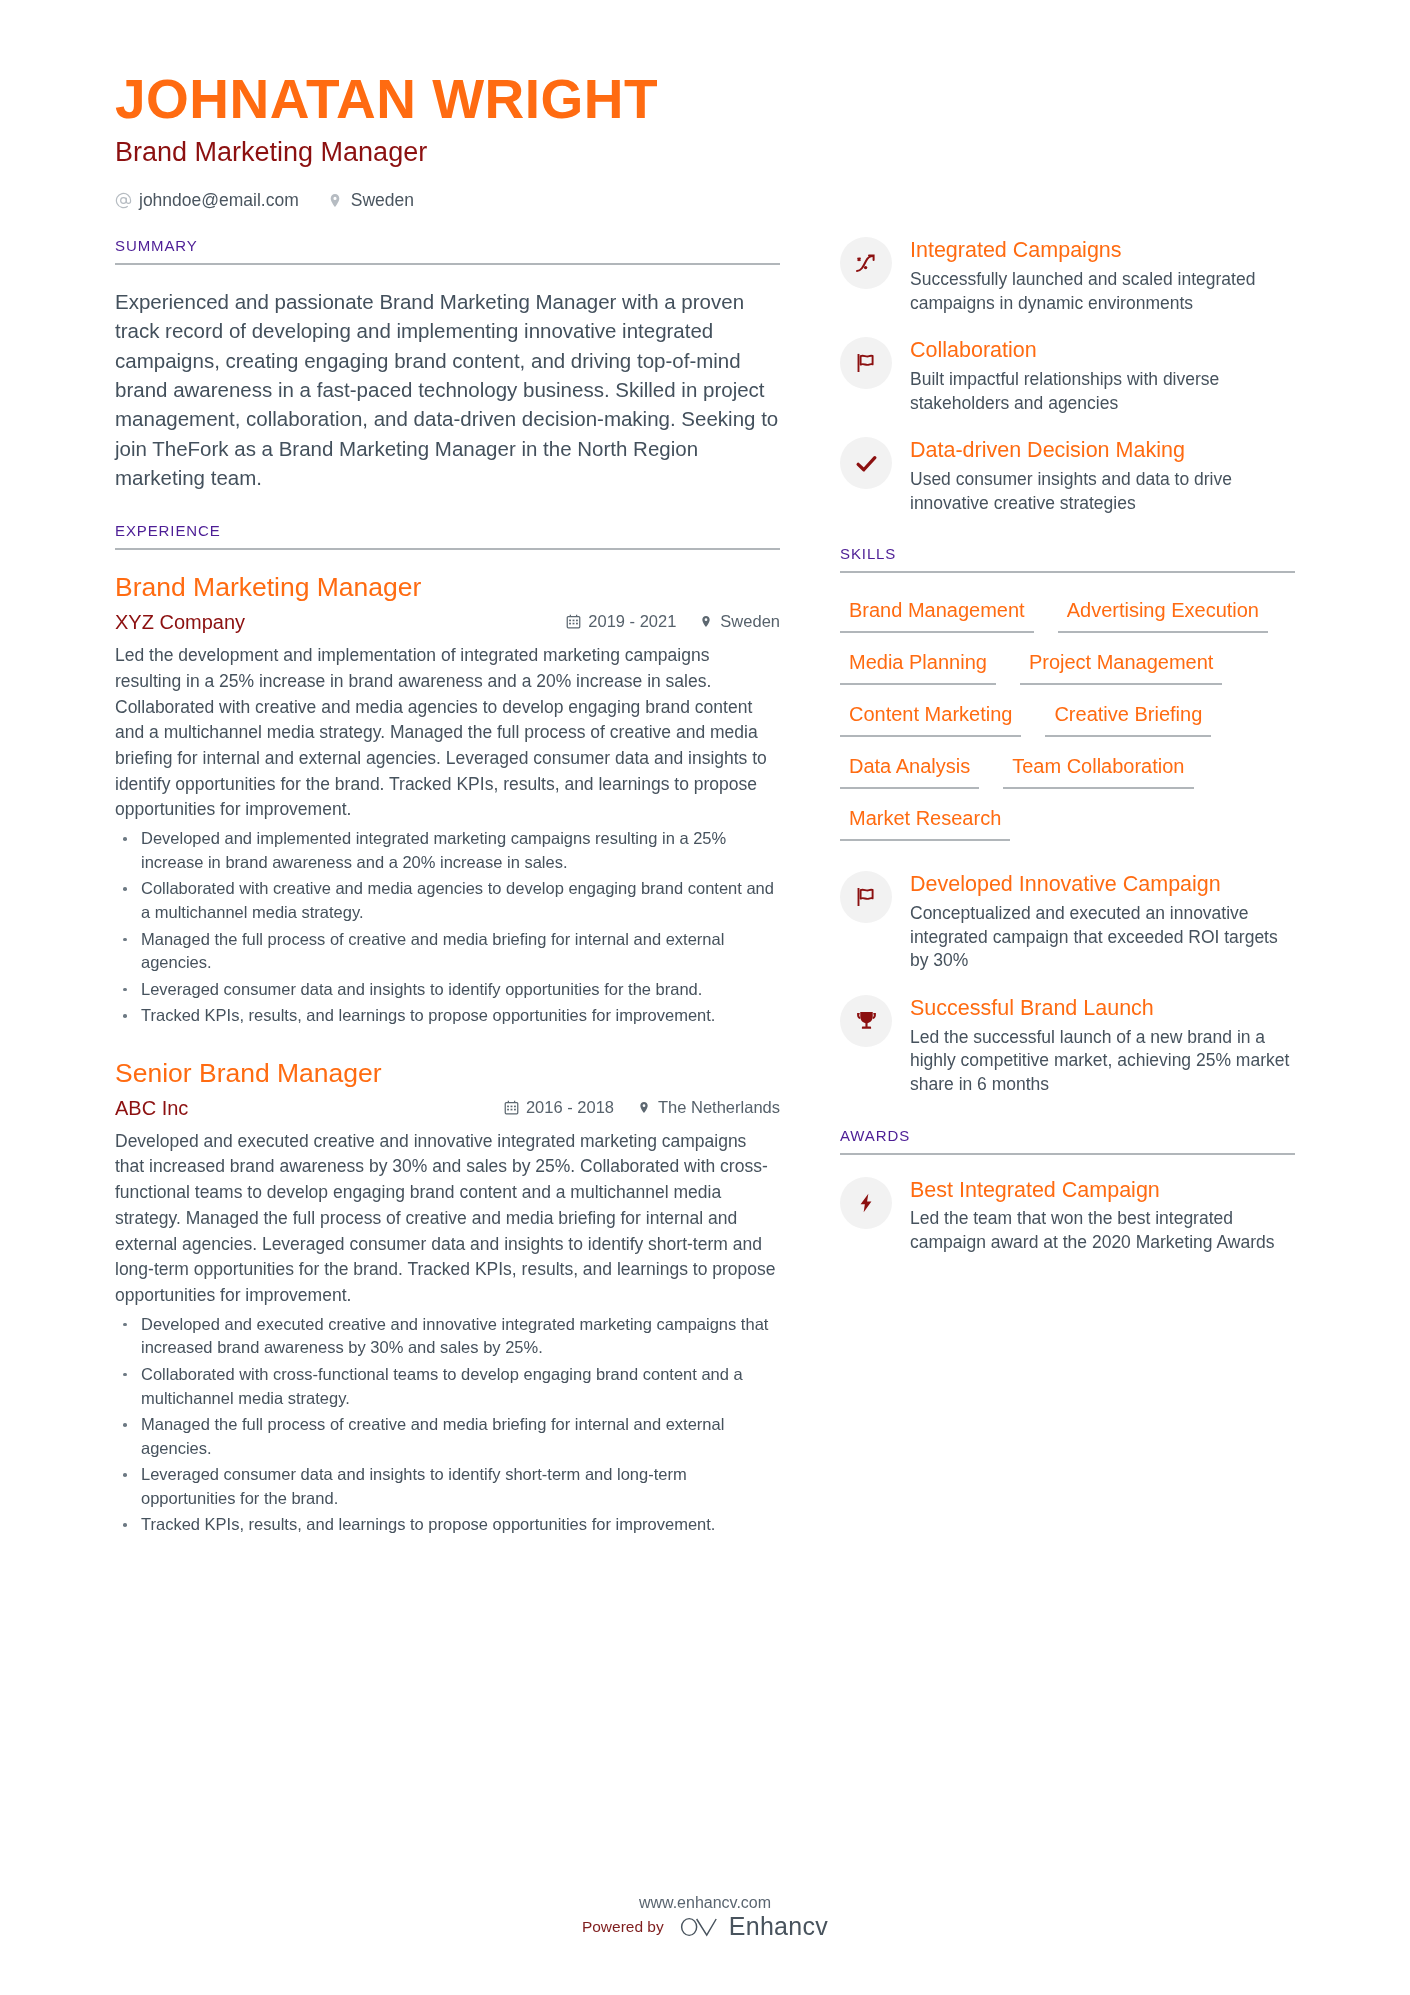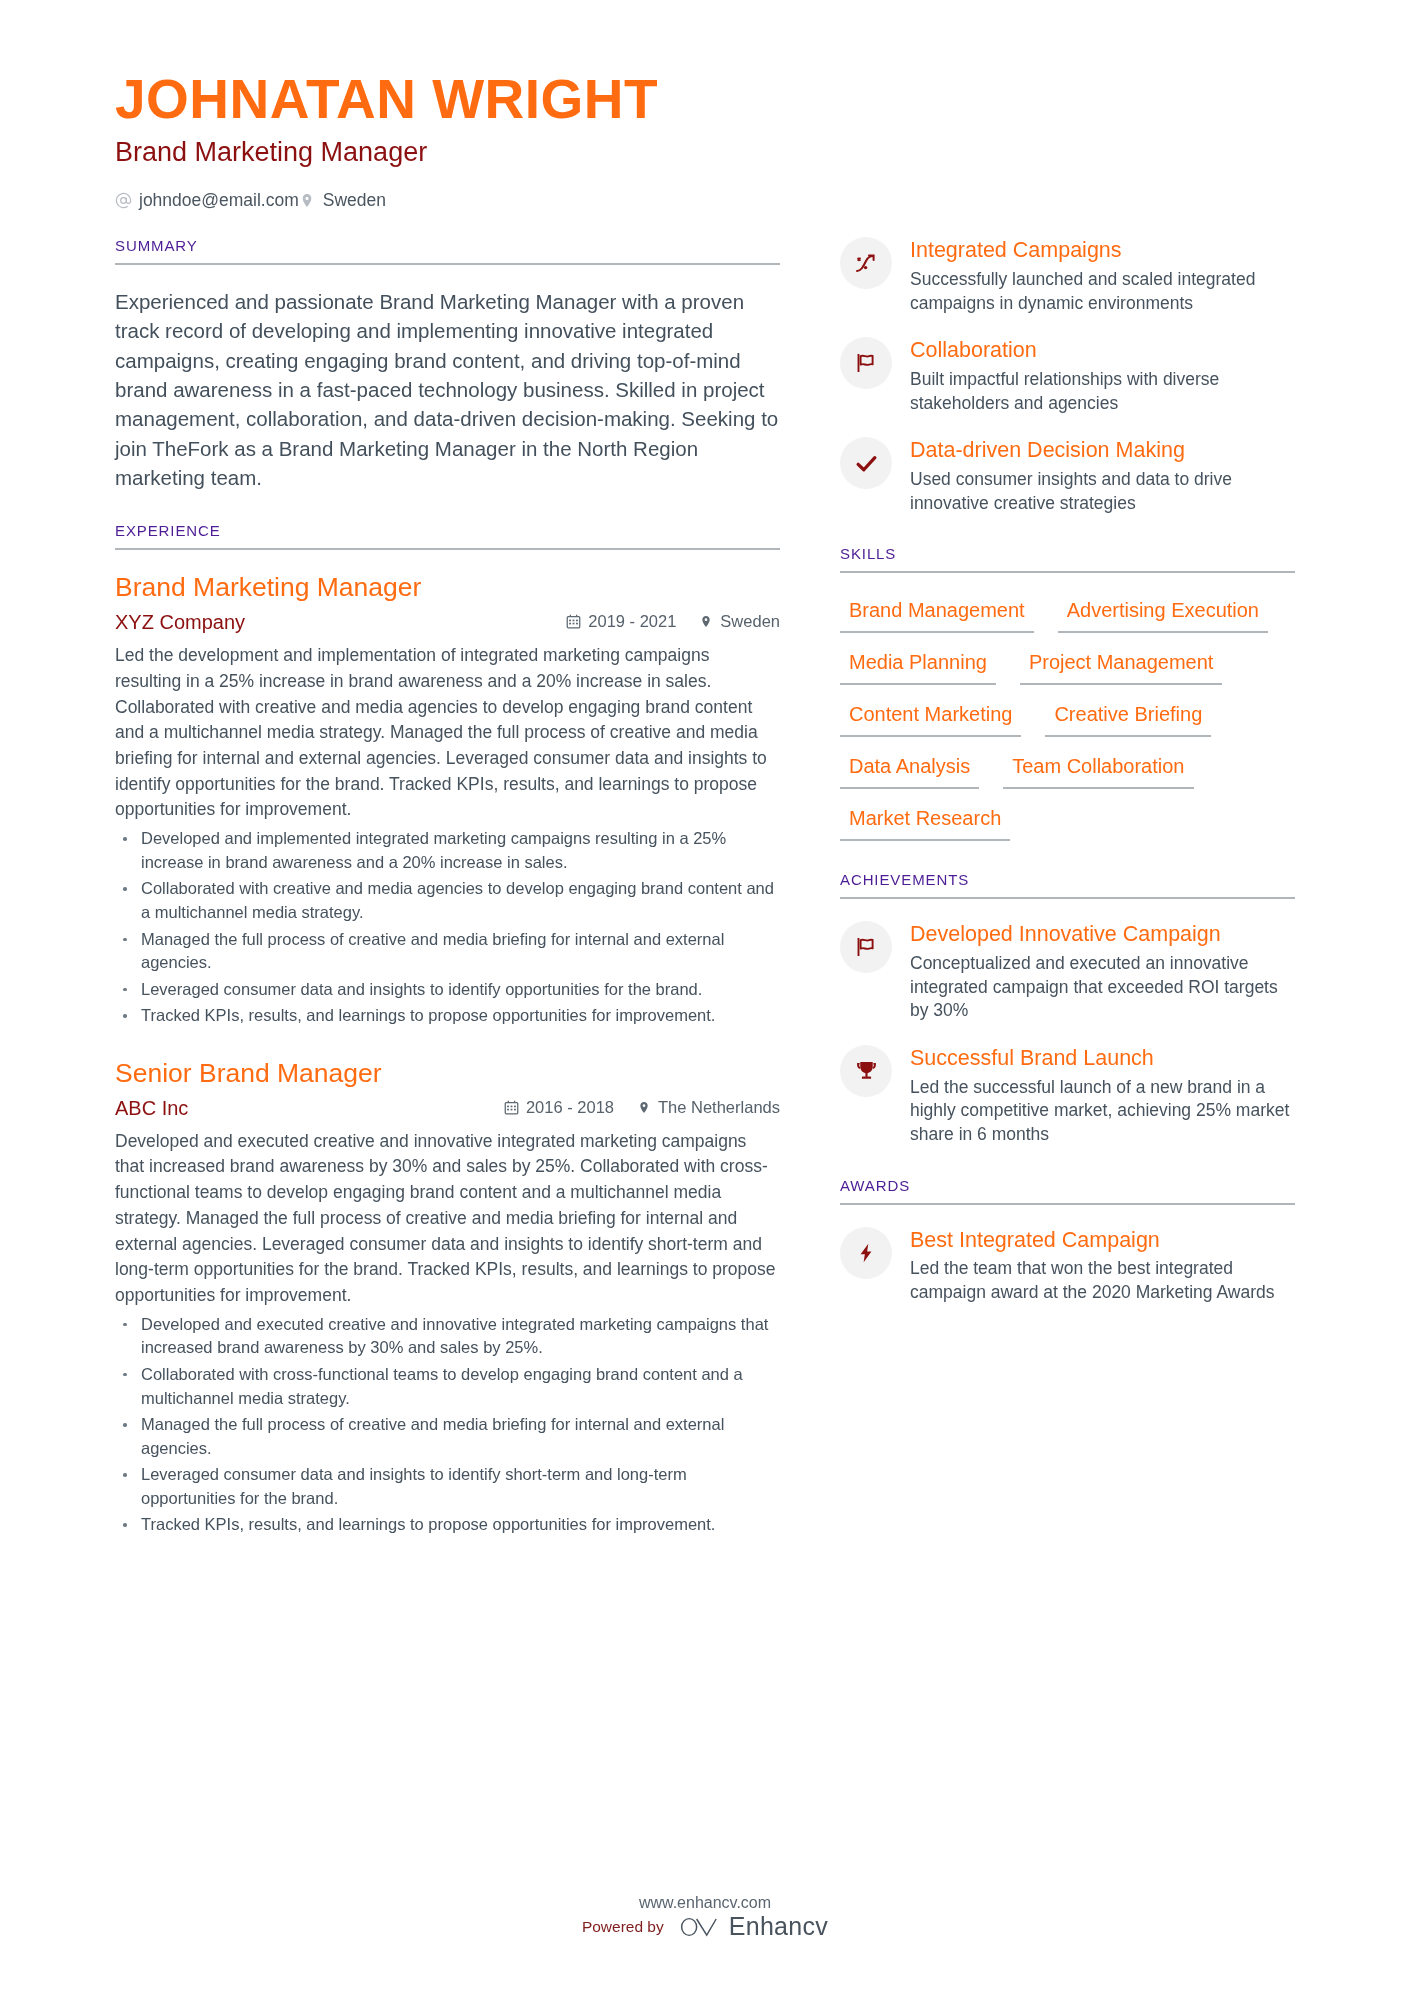--- a/index.html
+++ b/index.html
@@ -38,20 +38,21 @@
   .job-title {
     font-size: 27px;
     color: #8c1010;
     margin-top: 7px;
     line-height: 1.25;
   }
 
   .contact-row {
     display: flex;
     align-items: center;
+    gap: 28px;
     margin-top: 20px;
     font-size: 17.5px;
     color: #4a555f;
   }
   .contact-item { display: flex; align-items: center; gap: 7px; }
   .contact-ico {
     display: inline-flex;
     align-items: center;
     justify-content: center;
     color: #b6bcc2;
@@ -410,21 +411,20 @@
           <span class="skill">Project Management</span>
           <span class="skill">Content Marketing</span>
           <span class="skill">Creative Briefing</span>
           <span class="skill">Data Analysis</span>
           <span class="skill">Team Collaboration</span>
           <span class="skill">Market Research</span>
         </div>
       </div>
 
       <div class="section">
-        <div class="section-title">ACHIEVEMENTS</div>
 
         <div class="entry">
           <div class="entry-badge">
             <svg width="24" height="24" viewBox="0 0 24 24" fill="none" stroke="currentColor" stroke-width="1.9" stroke-linejoin="round">
               <path d="M4.5 3v18"></path>
               <path d="M6.6 5.2c3-1.6 5.4 1.2 8.4 0 1.2-.5 2.4-.6 3.6-.2v8.4c-1.2-.4-2.4-.3-3.6.2-3 1.2-5.4-1.6-8.4 0z"></path>
             </svg>
           </div>
           <div class="entry-body">
             <div class="entry-title">Developed Innovative Campaign</div>

